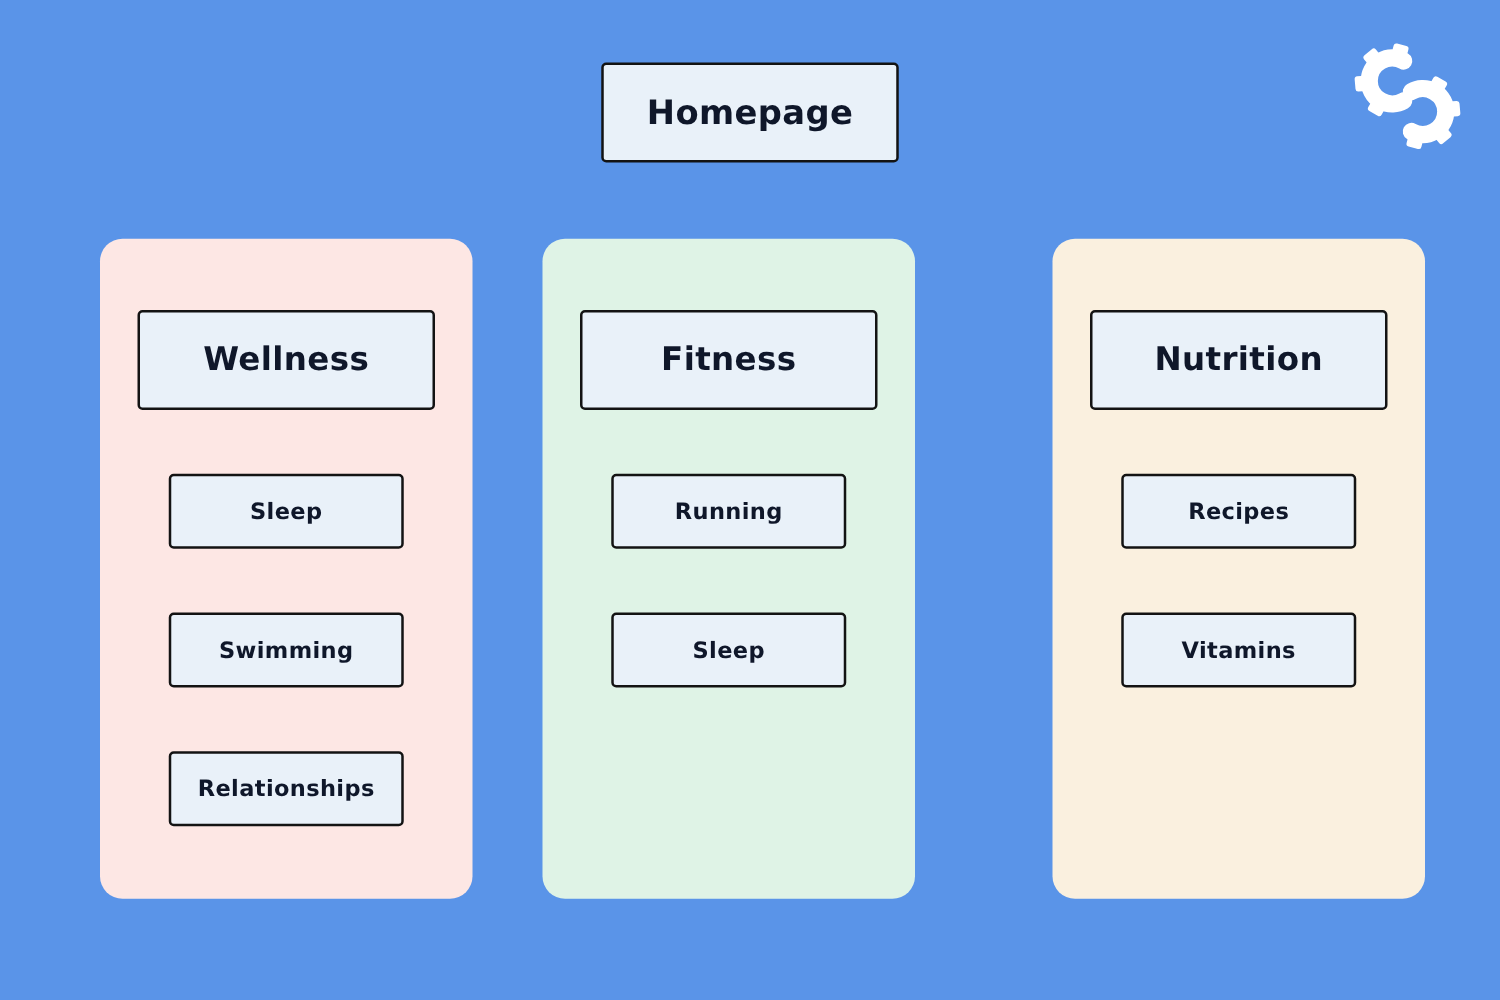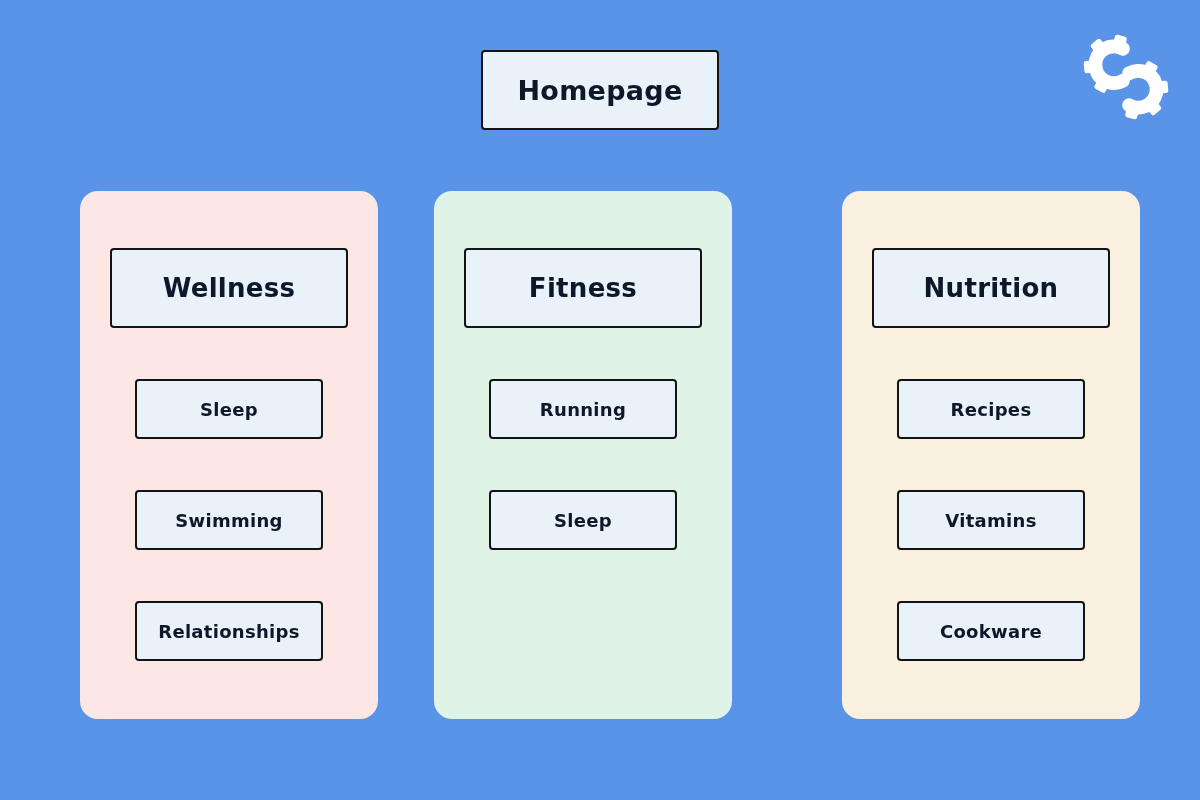--- a/index.html
+++ b/index.html
@@ -98,16 +98,15 @@
   <section class="column col-1" style="background: rgb(223, 243, 230);">
     <div class="node node-parent">Fitness</div>
     <div class="node node-child">Running</div>
     <div class="node node-child">Sleep</div>
   </section>
 
   <section class="column col-2" style="background: rgb(250, 240, 223);">
     <div class="node node-parent">Nutrition</div>
     <div class="node node-child">Recipes</div>
     <div class="node node-child">Vitamins</div>
-    <div class="node node-child">Cookware</div>
   </section>
 
 </div>
 
 </body></html>

